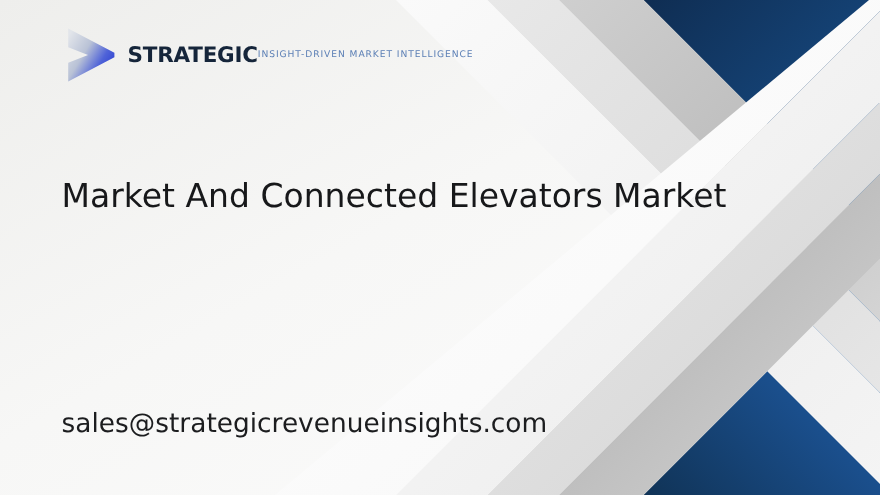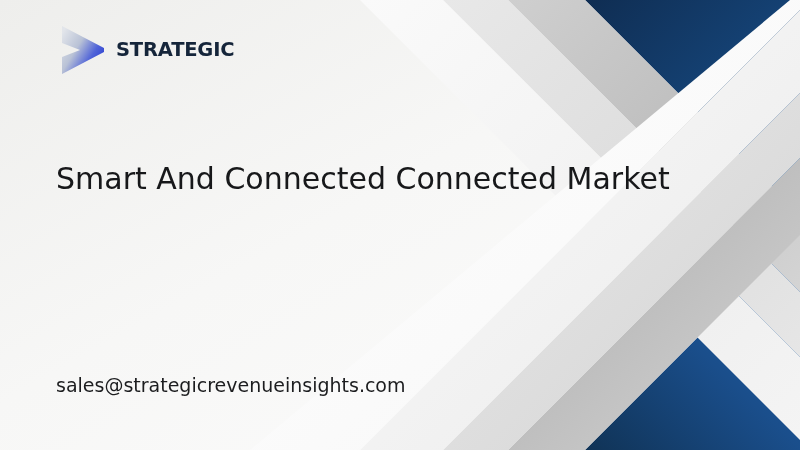--- a/index.html
+++ b/index.html
@@ -77,21 +77,21 @@
     color: #17181a;
     z-index: 5;
   }
 
   
   .contact-email {
     position: absolute;
     left: 56px;
     top: 371px;
     font-family: "DejaVu Sans", sans-serif;
-    font-size: 19px;
+    font-size: 24px;
     font-weight: normal;
     line-height: 28px;
     color: #1c1d1f;
     z-index: 5;
     text-decoration: none;
   }
 </style>
 </head>
 <body>
 
@@ -168,20 +168,21 @@
 
     <polygon points="360,450 800,10 800,0 790,0 250,450" fill="url(#gBandWhite)"></polygon>
   </svg>
 
   <div class="logo-block">
     <svg class="logo-mark" viewBox="0 0 46 52">
       <path d="M2 2 L2 19 L20 26 L2 33 L2 50 L44 28 L44 24 Z" fill="url(#gLogoMark)"></path>
     </svg>
     <div class="logo-text">
       <div class="logo-line">STRATEGIC</div>
+      <div class="logo-tagline">INSIGHT-DRIVEN MARKET INTELLIGENCE</div>
     </div>
   </div>
 
-  <div class="report-title">Smart And Connected Connected Market</div>
+  <div class="report-title">Market And Connected Elevators Market</div>
 
   <div class="contact-email">sales@strategicrevenueinsights.com</div>
 
 </div>
 
 </body></html>

